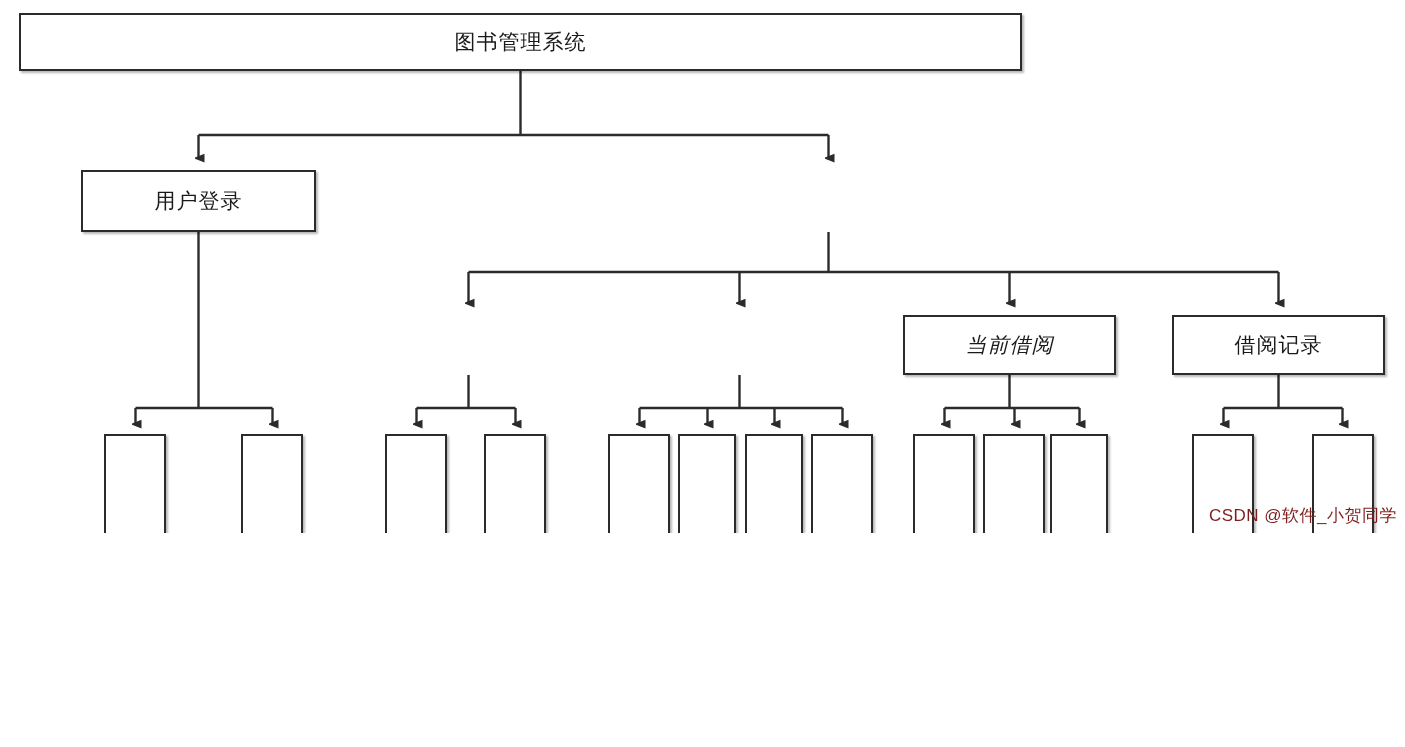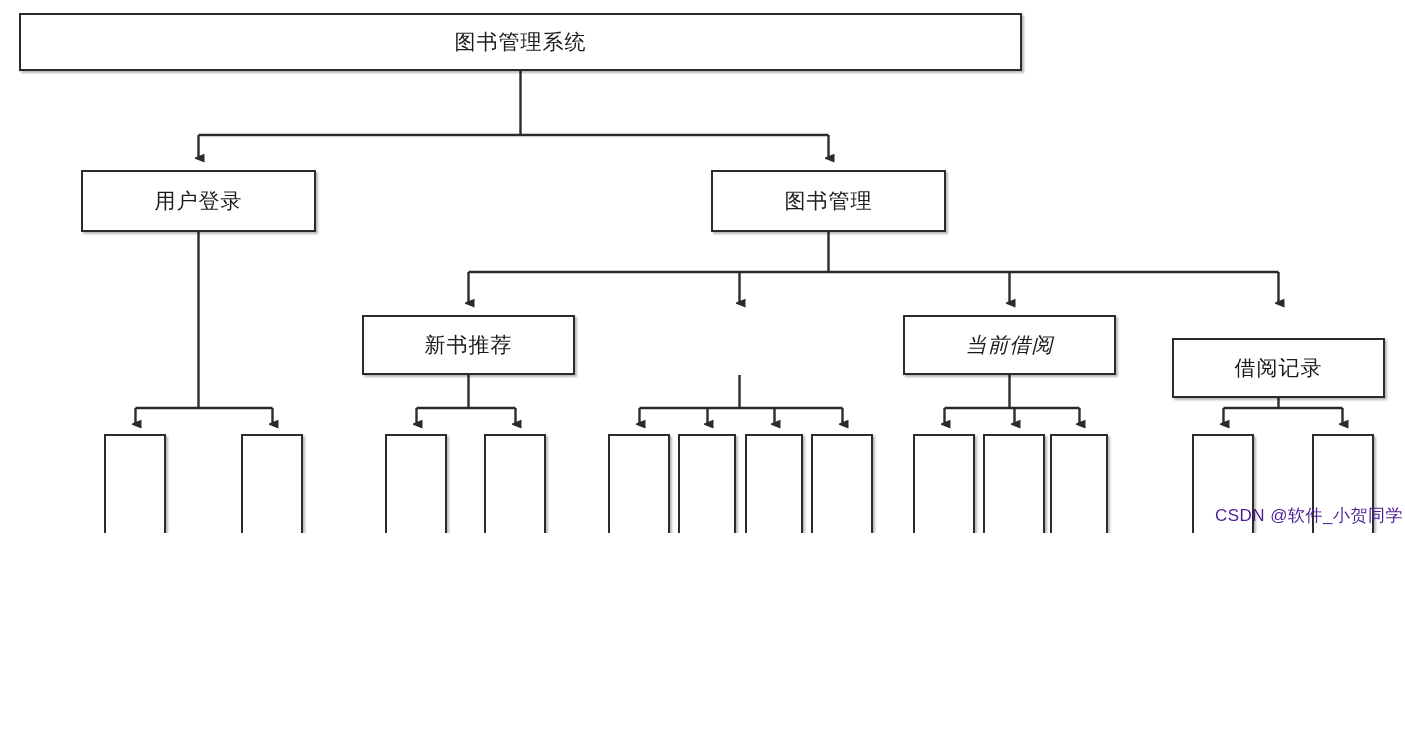--- a/index.html
+++ b/index.html
@@ -51,24 +51,24 @@
     align-items: flex-start;
     justify-content: center;
   }
   .node.vertical .vlabel {
     writing-mode: vertical-rl;
     text-orientation: upright;
     white-space: nowrap;
   }
   .watermark {
     position: absolute;
-    right: 2px;
+    right: 8px;
     bottom: 6px;
     font-size: 17px;
-    color: #4c1d95;
+    color: #7f1d1d;
     letter-spacing: 0.5px;
     white-space: nowrap;
     user-select: none;
   }
 </style>
 </head>
 <body>
 
 <div id="diagram-root">
 
@@ -122,31 +122,25 @@
     </g>
   </svg>
 
   <div class="node horizontal" style="left:19px; top:13px; width:1003px; height:58px;">
     <span>图书管理系统</span>
   </div>
 
   <div class="node horizontal" style="left:81px; top:170px; width:235px; height:62px;">
     <span>用户登录</span>
   </div>
-  <div class="node horizontal" style="left:711px; top:170px; width:235px; height:62px;">
-    <span>图书管理</span>
-  </div>
 
-  <div class="node horizontal" style="left:362px; top:315px; width:213px; height:60px;">
-    <span>新书推荐</span>
-  </div>
   <div class="node horizontal" style="left:903px; top:315px; width:213px; height:60px;font-style:italic;">
     <span>当前借阅</span>
   </div>
-  <div class="node horizontal" style="left:1172px; top:315px; width:213px; height:60px;margin-top:23px;">
+  <div class="node horizontal" style="left:1172px; top:315px; width:213px; height:60px;">
     <span>借阅记录</span>
   </div>
 
   <div class="node vertical" style="left:104px; top:434px; width:62px; height:300px;">
     <span class="vlabel">用户登录</span>
   </div>
   <div class="node vertical" style="left:241px; top:434px; width:62px; height:300px;">
     <span class="vlabel">注销登录</span>
   </div>
 

